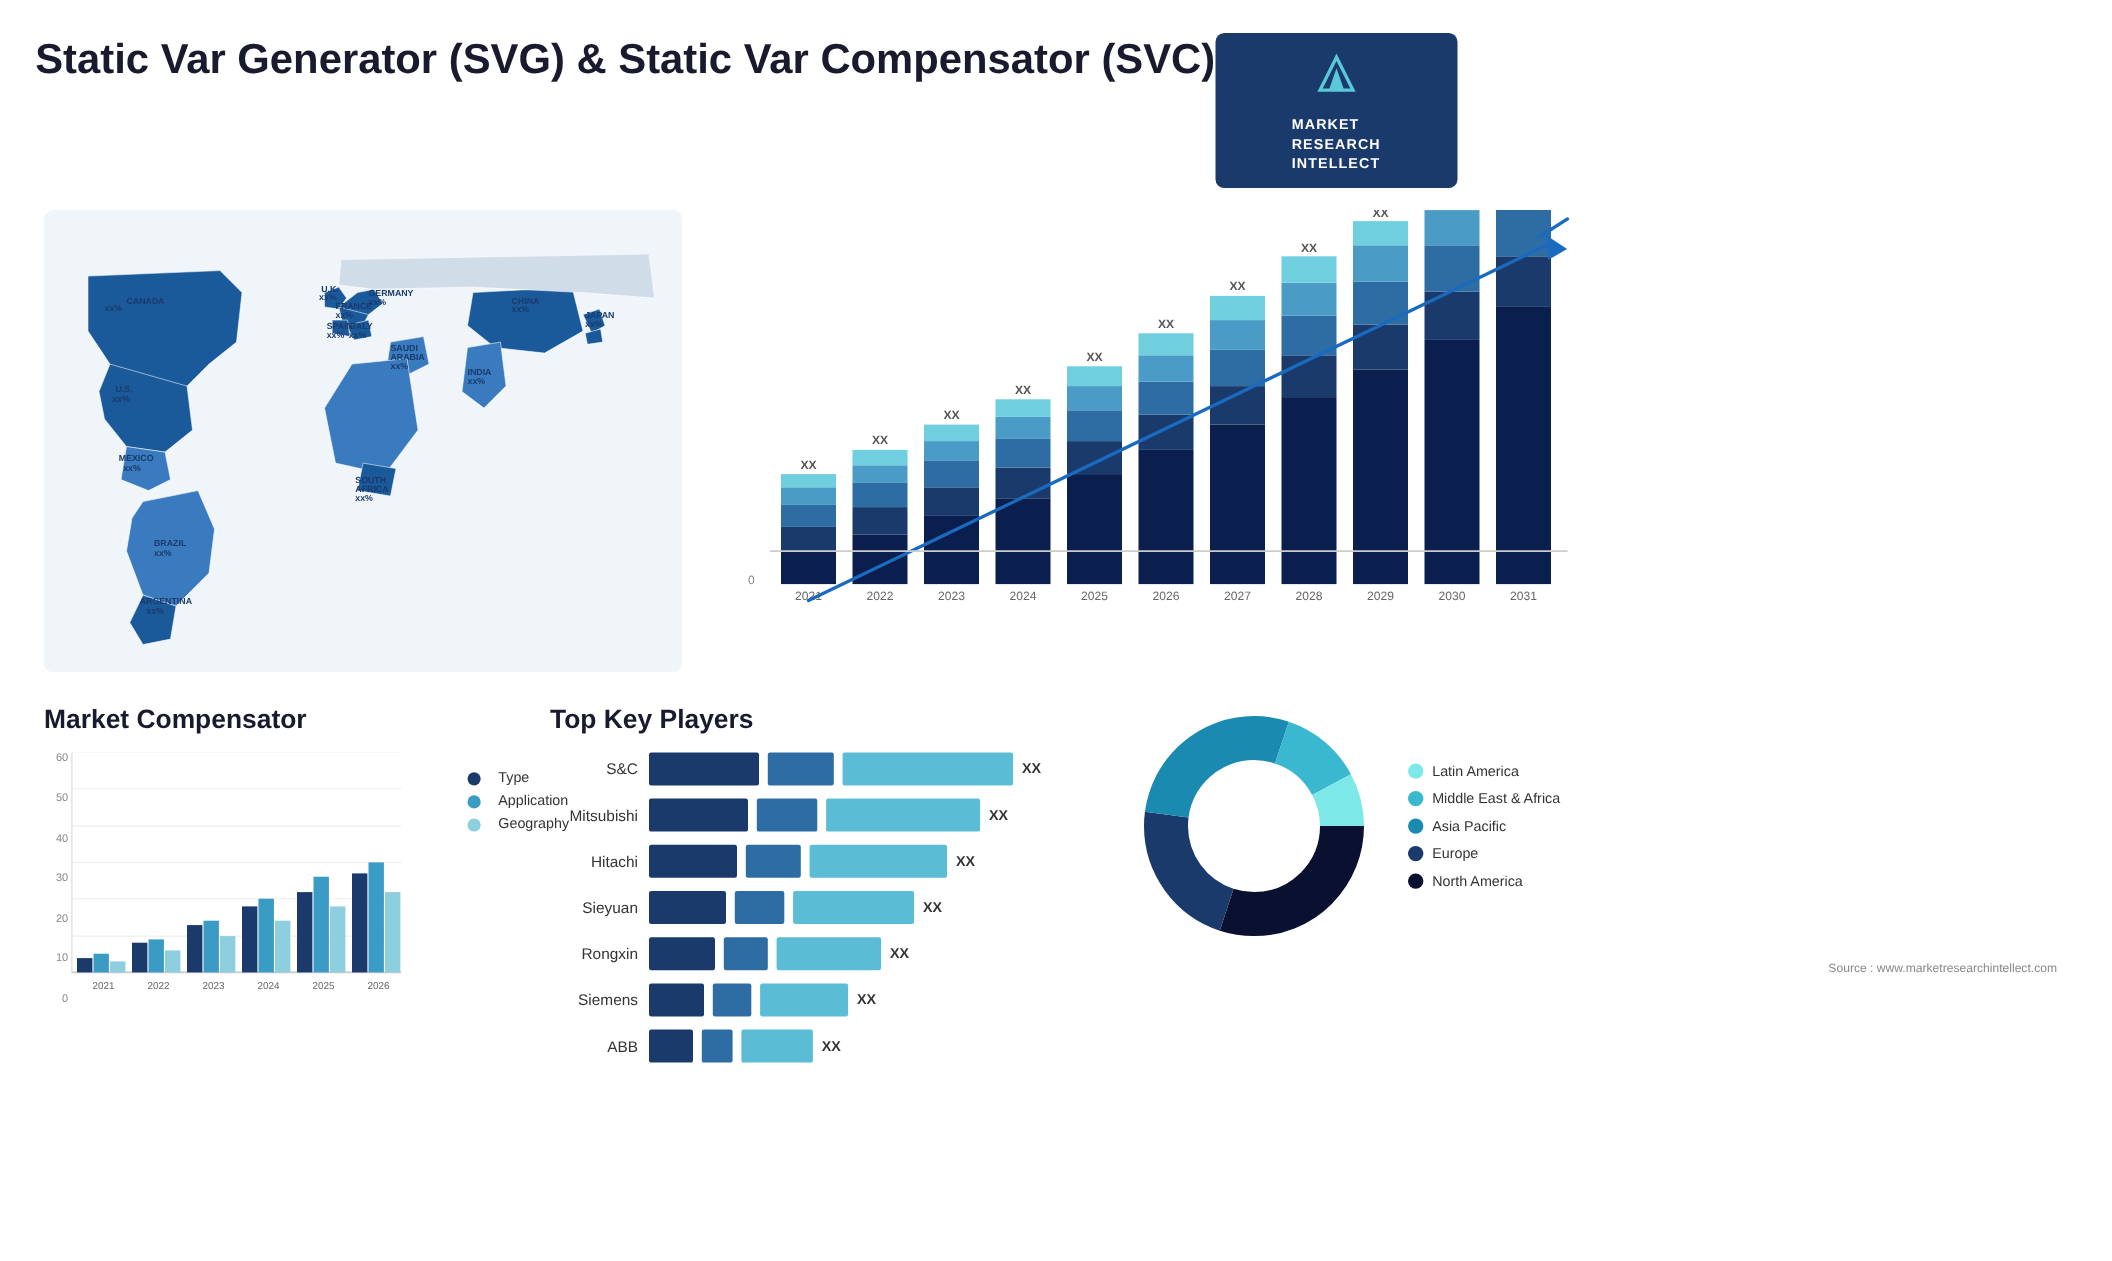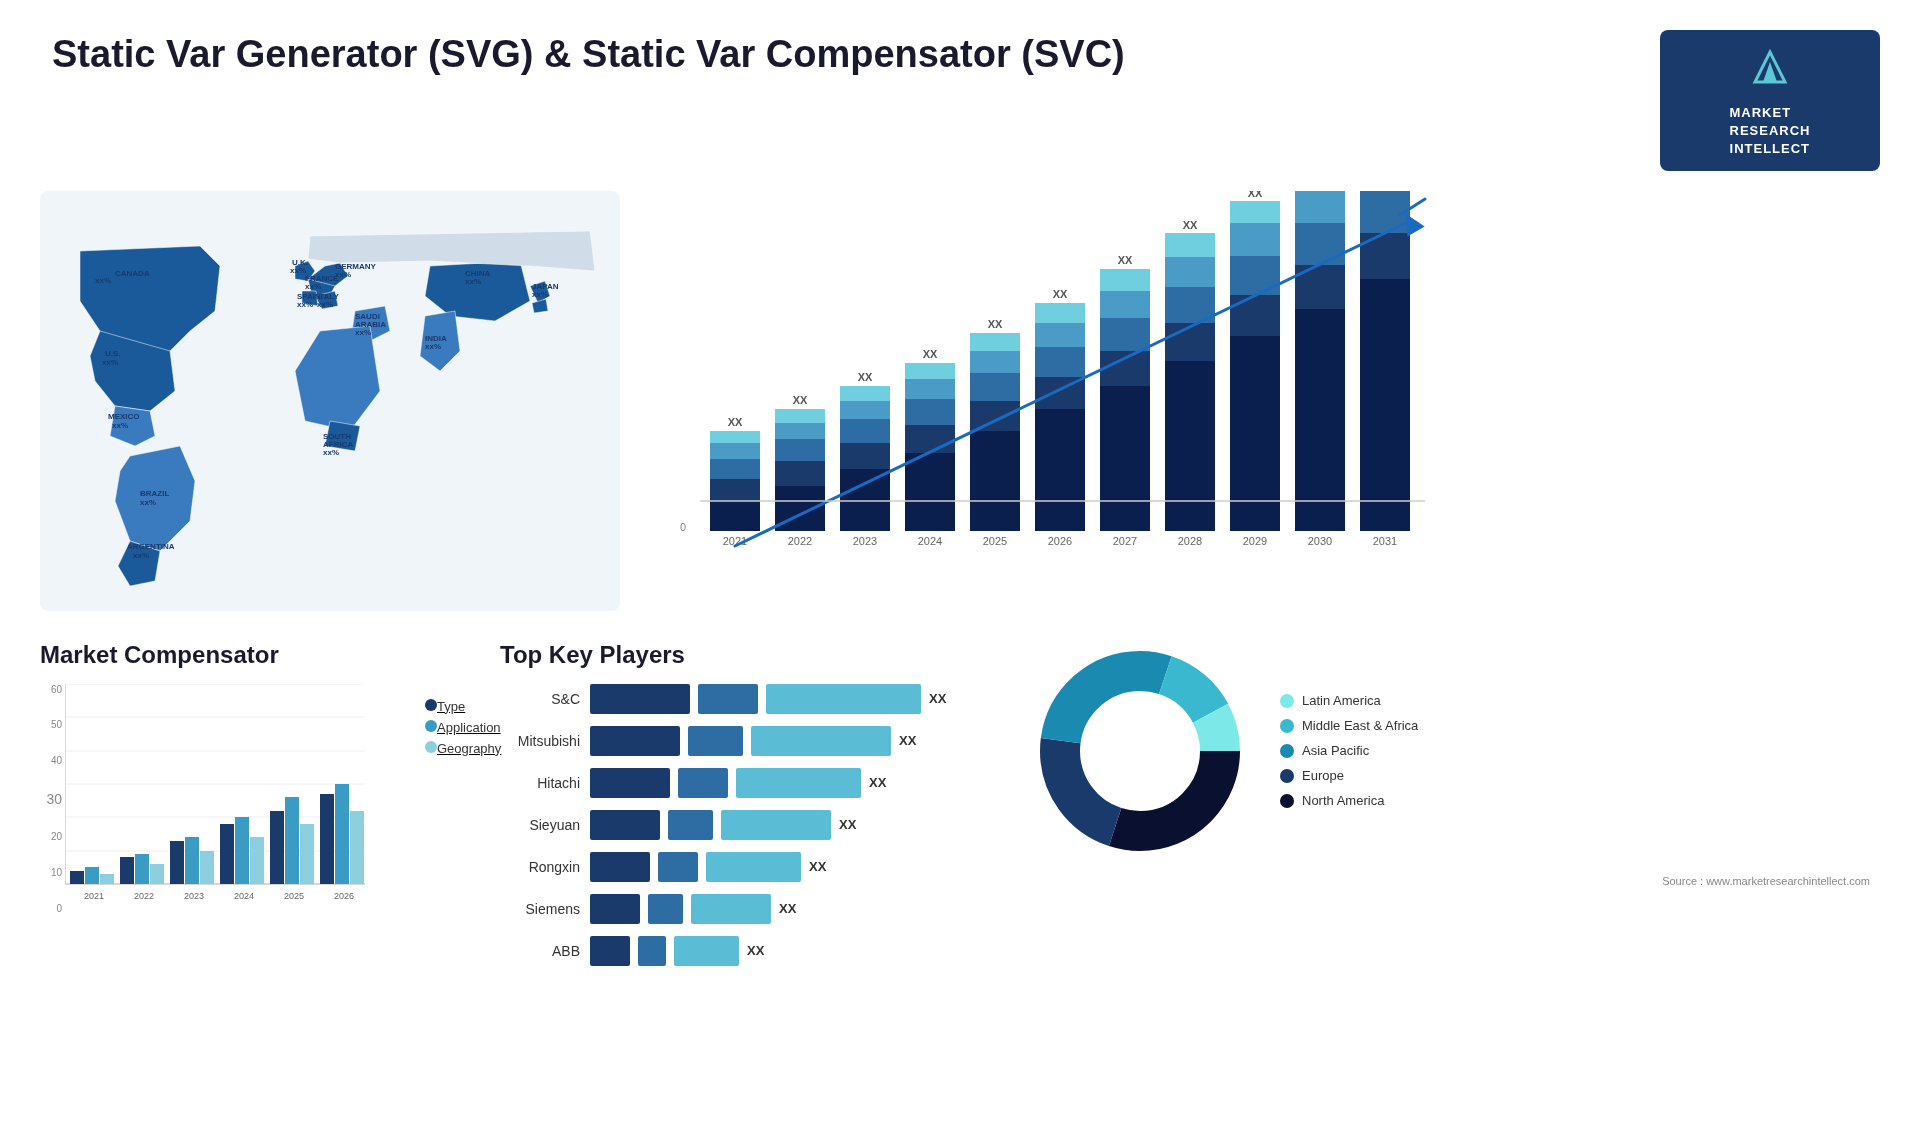--- a/index.html
+++ b/index.html
@@ -8,24 +8,23 @@
       height: 1146px;
       background: #ffffff;
       font-family: 'Arial', sans-serif;
       overflow: hidden;
       position: relative;
     }
 
     
     .header {
       display: flex;
-      justify-content: space-between;
+      justify-content: flex-start;
       align-items: flex-start;
-      padding: 30px 40px 20px 52px;
-      gap: 25px;
+      padding: 30px 40px 20px 32px;
     }
     .title-block h1 {
       font-size: 38px;
       font-weight: 700;
       color: #1a1a2e;
       line-height: 1.3;
     }
     .logo-block {
       display: flex;
       align-items: center;
@@ -130,21 +129,21 @@
     .legend-item { display: flex; align-items: center; gap: 8px; }
     .legend-dot { width: 14px; height: 14px; border-radius: 50%; flex-shrink: 0; }
     .legend-label { font-size: 13px; color: #333; }
     .seg-legend {
       margin-top: 15px;
       display: flex;
       flex-direction: column;
       gap: 6px;
       margin-left: 40px;
     }
-    .seg-legend-item { display: flex; align-items: flex-start; gap: 0; text-decoration: underline; }
+    .seg-legend-item { display: flex; align-items: flex-end; gap: 16px; }
     .seg-legend-dot { width: 12px; height: 12px; border-radius: 50%; }
     .seg-legend-label { font-size: 13px; color: #333; }
 
     
     .map-country {
       fill: #c8d8e8;
       stroke: #fff;
       stroke-width: 0.5;
     }
     .map-country.highlighted { fill: #1a5a9a; }
@@ -376,21 +375,21 @@
 
   <div class="segmentation-section">
     <div class="section-title">Market Compensator</div>
     <div style="display:flex; gap:20px; align-items:flex-start;">
       <div style="position:relative;">
         
         <div style="position:absolute; left:0; top:0; height:230px; display:flex; flex-direction:column-reverse; justify-content:space-between; align-items:flex-end; width:22px;">
           <span style="font-size:10px;color:#888">0</span>
           <span style="font-size:10px;color:#888">10</span>
           <span style="font-size:10px;color:#888">20</span>
-          <span style="font-size:14px;color:#888">30</span>
+          <span style="font-size:10px;color:#888">30</span>
           <span style="font-size:10px;color:#888">40</span>
           <span style="font-size:10px;color:#888">50</span>
           <span style="font-size:10px;color:#888">60</span>
         </div>
         <svg viewBox="0 0 300 250" width="300" height="250" style="margin-left:25px;">
 
           <line x1="0" y1="0" x2="300" y2="0" stroke="#eee" stroke-width="1"></line>
           <line x1="0" y1="33" x2="300" y2="33" stroke="#eee" stroke-width="1"></line>
           <line x1="0" y1="67" x2="300" y2="67" stroke="#eee" stroke-width="1"></line>
           <line x1="0" y1="100" x2="300" y2="100" stroke="#eee" stroke-width="1"></line>

